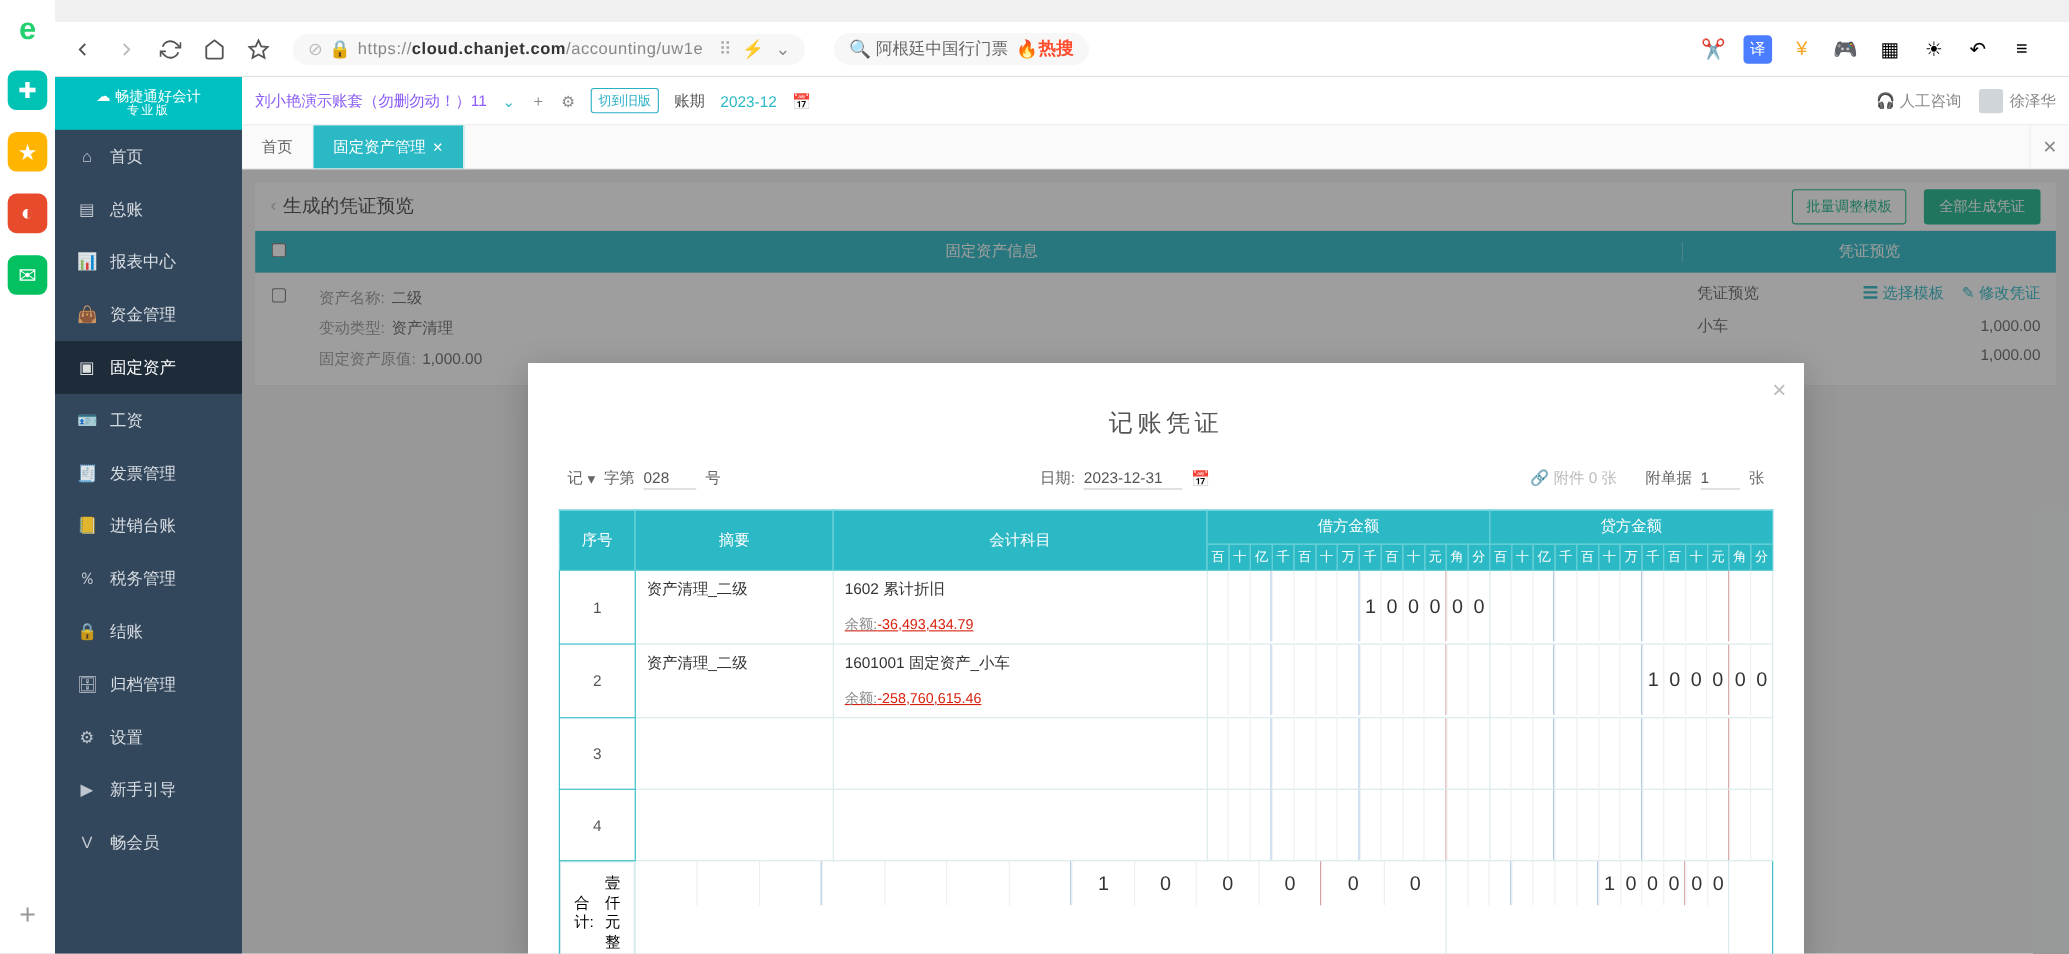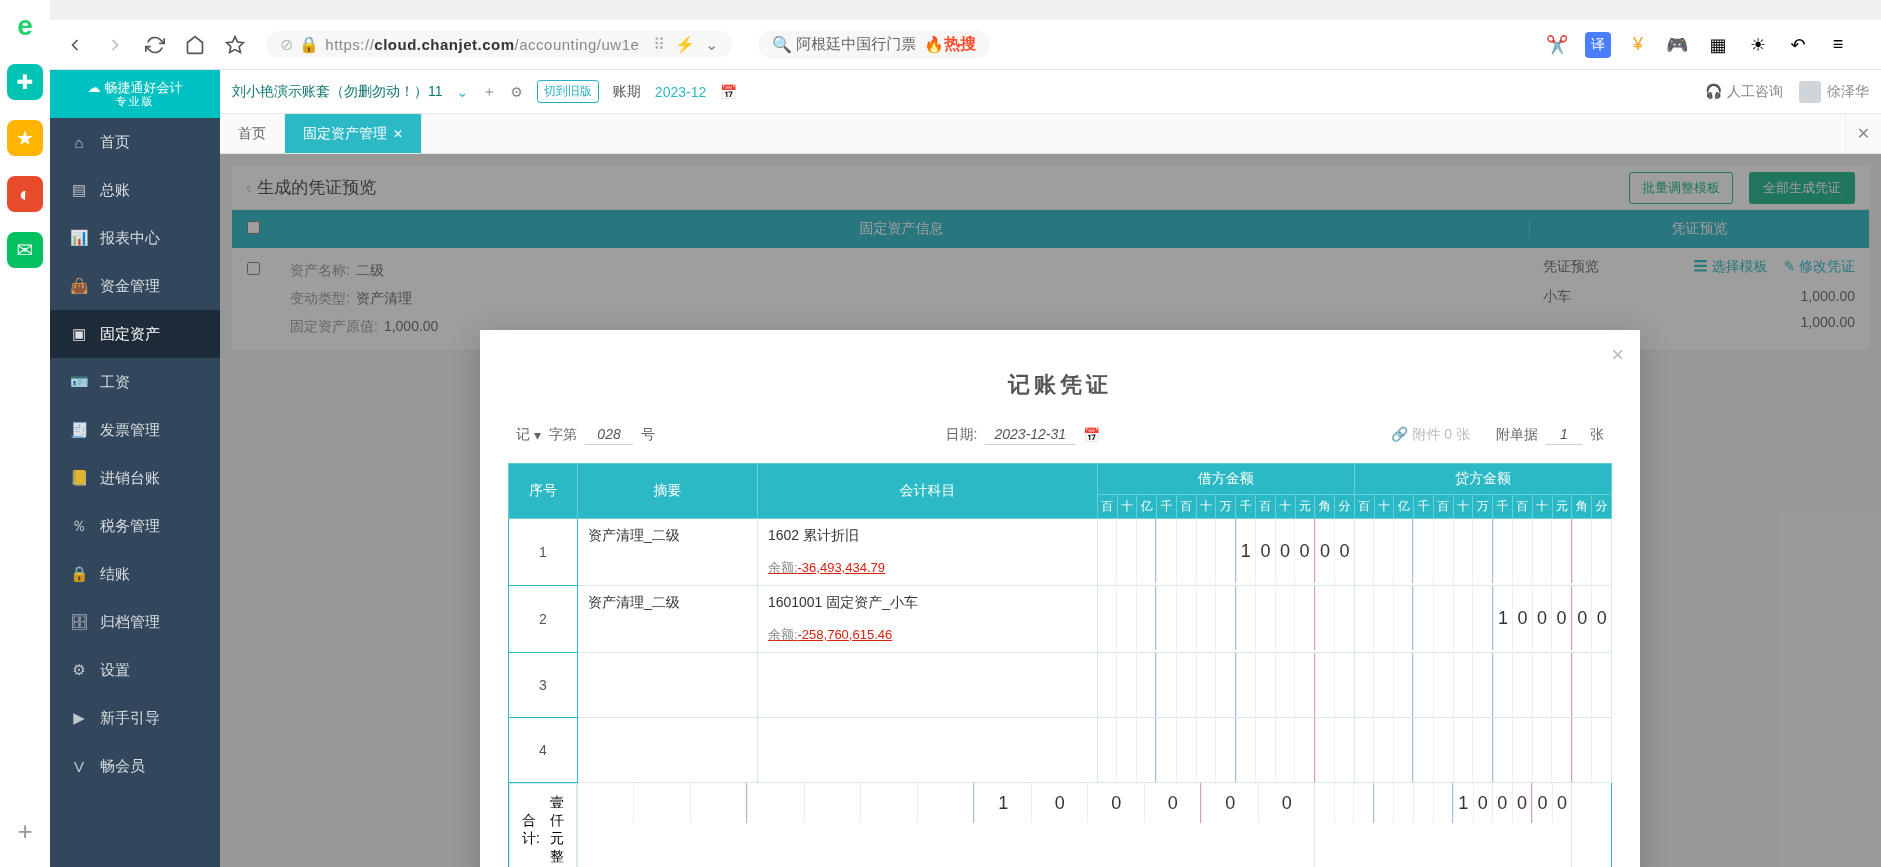--- a/index.html
+++ b/index.html
@@ -30,21 +30,21 @@
 .brand { height: 48px; background: #00c1c1; color: #fff; display: flex; flex-direction: column; align-items: center; justify-content: center; font-size: 13px; line-height: 1.1; }
 .brand .b1{ display:flex; align-items:center; gap:4px;}
 .brand .b2{ font-size:11px; letter-spacing:2px;}
 .side-item { height: 48px; display: flex; align-items: center; padding-left: 20px; gap: 12px; cursor: pointer; }
 .side-item.active { background: #1e2c3a; color: #fff; }
 .side-item .ic { width: 18px; text-align: center; opacity: 0.85; }
 
 
 .main { flex: 1; background: #f0f0f0; display: flex; flex-direction: column; position: relative; }
 .topline { height: 44px; background: #fff; border-bottom: 1px solid #e9e9e9; display: flex; align-items: center; padding: 0 12px; gap: 14px; font-size: 14px; color: #555; }
-.topline .acct { color: #0f766e; }
+.topline .acct { color: #8b5cf6; }
 .topline .mini-btn { border: 1px solid #2ab0c5; color: #2ab0c5; font-size: 12px; padding: 2px 6px; border-radius: 3px; cursor: pointer; }
 .topline .period { color: #555; }
 .topline .right { margin-left: auto; display: flex; align-items: center; gap: 16px; color: #888; }
 .topline .user { display:flex; align-items:center; gap:6px; }
 .avatar { width:22px;height:22px;border-radius:3px;background:#d0d5da; display:inline-block;}
 
 .tabs { height: 40px; background: #fafafa; border-bottom: 1px solid #e6e6e6; display: flex; align-items: stretch; position:relative; }
 .tab { padding: 0 18px; display: flex; align-items: center; font-size: 14px; color: #666; cursor: pointer; border-right: 1px solid #eee; gap:6px;}
 .tab.active { background: #2ab9c5; color: #fff; }
 .tab .x { font-size: 12px; }
@@ -72,24 +72,24 @@
 .vprev-hd{display:flex;align-items:center;gap:16px;font-size:14px;color:#666;margin-bottom:8px;}
 .vprev-hd .link{color:#2ab9c5;cursor:pointer;margin-left:auto;}
 .vprev-line{display:flex;justify-content:flex-start;font-size:14px;color:#666;gap:20px;padding:4px 0;}
 .vprev-line .lbl{flex:1;color:#666;}
 .vprev-line .amt{min-width:80px;text-align:right;}
 
 
 .overlay { position: absolute; inset: 0; background: rgba(40,40,40,0.45); }
 .modal { position: absolute; left: 480px; top: 330px; width: 1160px; background: #fff; box-shadow: 0 6px 30px rgba(0,0,0,0.2); }
 .modal .close { position: absolute; right: 16px; top: 12px; font-size: 22px; color: #bbb; cursor: pointer; }
-.modal h2 { text-align: center; font-size: 22px; font-weight: 700; color: #555; padding: 40px 0 24px; letter-spacing: 4px; }
+.modal h2 { text-align: center; font-size: 22px; font-weight: 400; color: #555; padding: 40px 0 24px; letter-spacing: 4px; }
 .v-meta { display: flex; align-items: center; padding: 0 36px 18px; font-size: 14px; color: #666; gap: 8px; }
 .v-meta .sel { display:inline-flex;align-items:center;gap:4px; }
-.v-meta .inp { border:none;border-bottom:1px solid #ccc;width:48px;text-align:center;color:#555;font-size:14px;padding:2px 0;background:transparent;font-style:italic;}
+.v-meta .inp { border:none;border-bottom:1px solid #ccc;width:48px;text-align:left;color:#555;font-size:14px;padding:2px 0;background:transparent;}
 .v-meta .spacer{flex:1;}
 .v-meta .grey{color:#bbb;}
 
 .vtable { margin: 0 28px; border: 1px solid #2ab9c5; border-collapse: collapse; width: calc(100% - 56px); font-size: 14px; }
 .vtable th { background: #2ab9c5; color: #fff; font-weight: 400; padding: 6px 4px; border: 1px solid #68d0d8; }
 .vtable th.sub { font-size: 12px; padding: 3px 0; }
 .vtable td { border: 1px solid #d8e8ea; padding: 0; vertical-align: top; }
 .vtable td.idx { width: 34px; text-align: center; vertical-align: middle; color: #555; background:#fff;border:1px solid #2ab9c5;}
 .vtable td.summary { width: 180px; padding: 8px 10px; color: #333; }
 .vtable td.subject { width: 340px; padding: 8px 10px; color: #333; }

